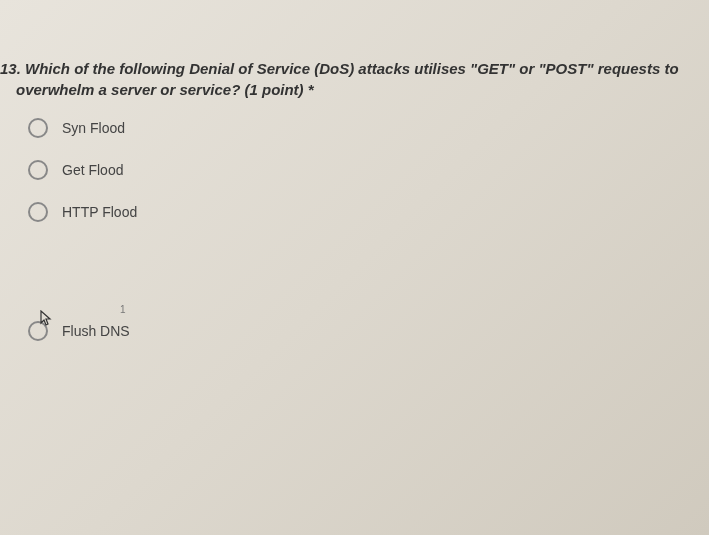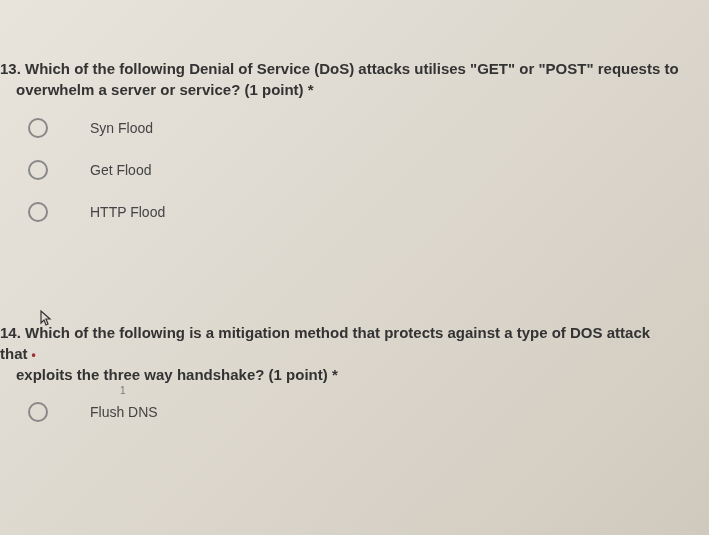--- a/index.html
+++ b/index.html
@@ -20,30 +20,29 @@
       font-weight: 600;
       color: #333;
       line-height: 1.4;
       padding-left: 0;
       margin-bottom: 18px;
     }
     .question-text .indent {
       display: block;
       padding-left: 16px;
     }
-    .q13 .question-text { padding-top: 40px; }
+    .q13 .question-text { padding-top: 40px; font-style: italic; }
     .options {
       padding-left: 28px;
     }
     .option {
       display: flex;
       align-items: center;
       margin-bottom: 22px;
       cursor: pointer;
-      gap: 28px;
     }
     .radio {
       width: 20px;
       height: 20px;
       border: 2px solid #888;
       border-radius: 50%;
       background: transparent;
       flex-shrink: 0;
       margin-right: 14px;
     }
@@ -99,24 +98,20 @@
   </div>
 </div>
 
 <div class="cursor-icon">
   <svg width="14" height="18" viewBox="0 0 14 18">
     <path d="M1 1 L1 13 L4 10 L6 15 L8 14 L6 9 L10 9 Z" fill="none" stroke="#333" stroke-width="1.2"></path>
   </svg>
 </div>
 
 <div class="question-block q14">
-  <div class="question-text">
-    <span>14. Which of the following is a mitigation method that protects against a type of DOS attack that</span><span class="red-dot">•</span>
-    <span class="indent">exploits the three way handshake? (1 point) *</span>
-  </div>
   <div class="options">
     <div class="tiny-mark">1</div>
     <div class="option">
       <div class="radio"></div>
       <span class="option-label">Flush DNS</span>
     </div>
   </div>
 </div>
 
 </body></html>

